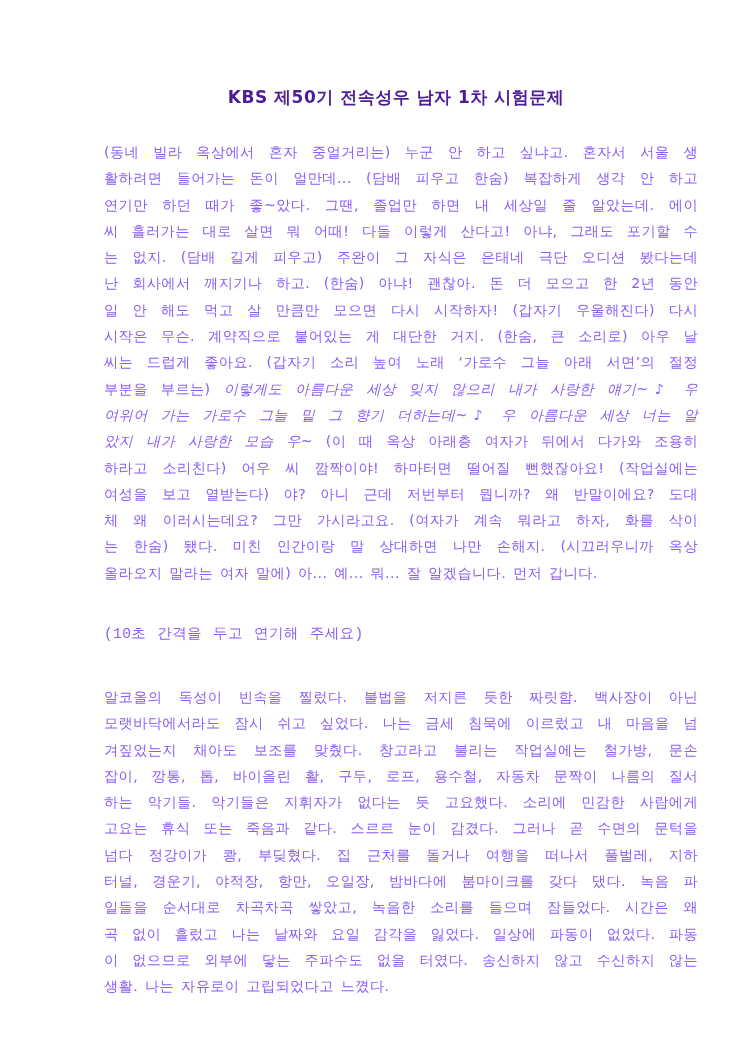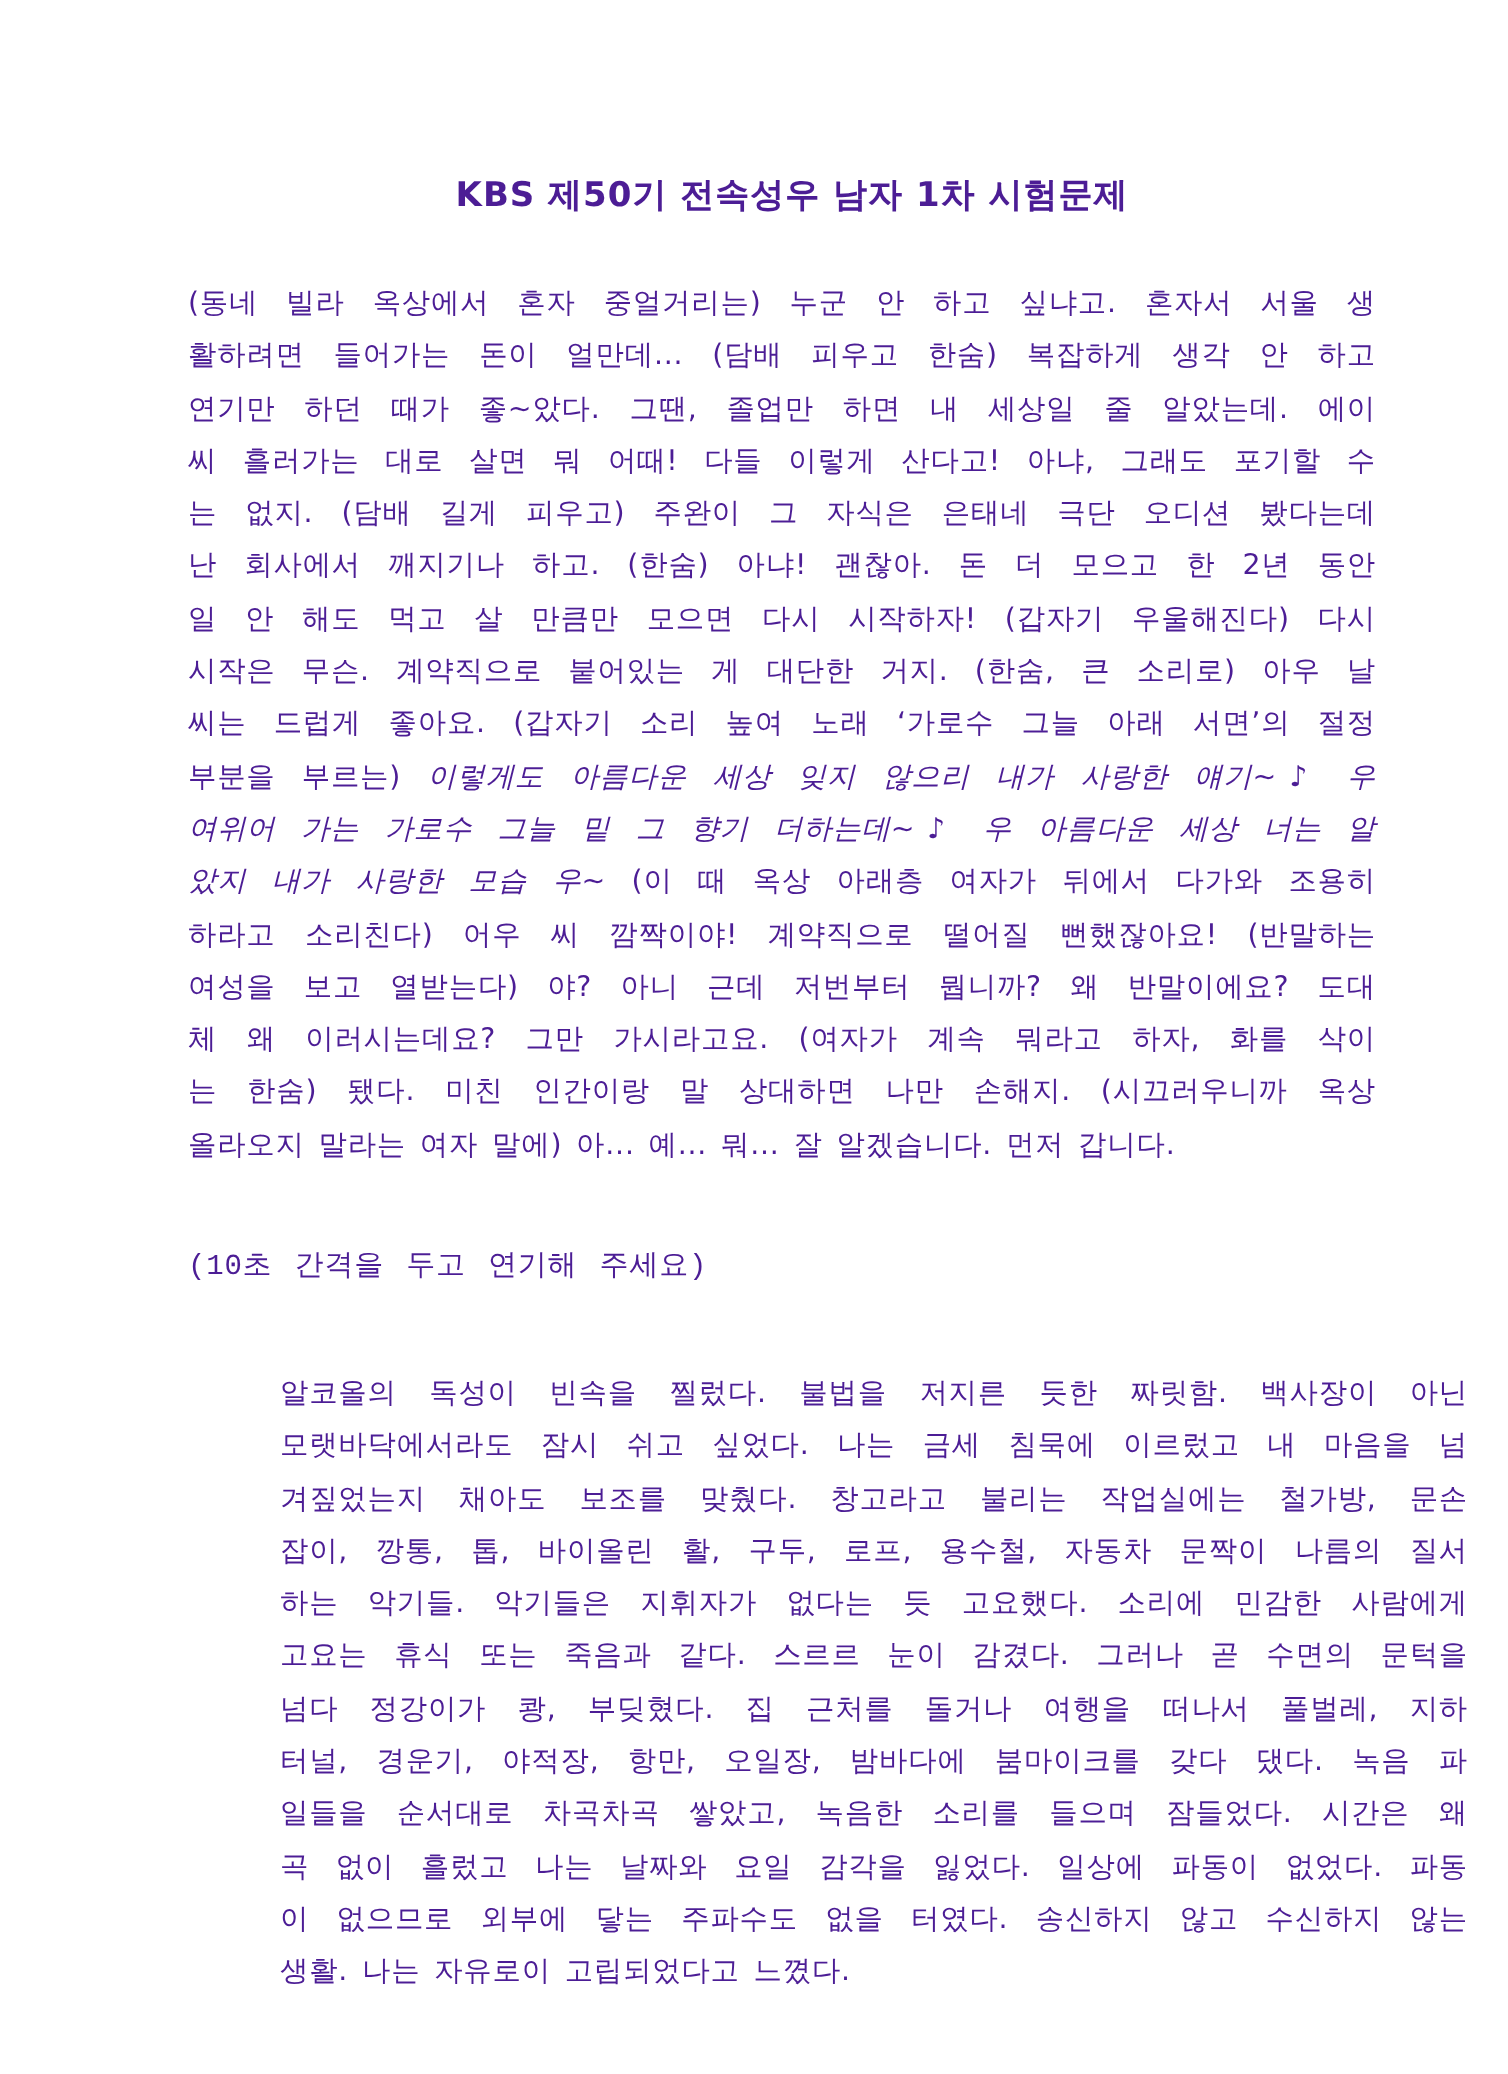--- a/index.html
+++ b/index.html
@@ -4,28 +4,28 @@
 <style>
   html, body { margin:0; padding:0; background:#ffffff; }
   body { width:754px; height:1037px; overflow:hidden; position:relative; }
   .page { position:absolute; left:92px; top:0; width:594px; }
   .title {
     position:absolute; top:86px; left:0; width:594px; text-align:center;
     font-family:"DejaVu Sans", sans-serif; font-weight:bold; font-size:17px;
     color:#4c1d95; letter-spacing:0.5px; padding-left:14px; box-sizing:border-box;
   }
   .para {
-    position:absolute; left:2px; width:594px;
-    font-family:"DejaVu Sans", sans-serif; font-size:14.2px; color:#4c1d95;
+    position:absolute; left:12px; width:594px;
+    font-family:"DejaVu Sans", sans-serif; font-size:14.2px; color:#8b5cf6;
     line-height:26.3px; text-align:justify; text-align-last:left;
     letter-spacing:0.4px; word-spacing:2px;
   }
   .p1 { top:139px; }
   .p2 { top:621px; font-family:Liberation Mono, monospace; font-size:14.5px; }
-  .p3 { top:684px;margin-left:46px; }
+  .p3 { top:684px; }
   .song { font-style:italic; }
   .line { display:block; text-align:justify; text-align-last:justify; }
   .line.last { text-align-last:left; }
 </style>
 </head>
 <body>
 
 <div class="page">
   <div class="title">KBS 제50기 전속성우 남자 1차 시험문제</div>
 
@@ -35,21 +35,21 @@
     <span class="line">연기만 하던 때가 좋~았다. 그땐, 졸업만 하면 내 세상일 줄 알았는데. 에이</span>
     <span class="line">씨 흘러가는 대로 살면 뭐 어때! 다들 이렇게 산다고! 아냐, 그래도 포기할 수</span>
     <span class="line">는 없지. (담배 길게 피우고) 주완이 그 자식은 은태네 극단 오디션 봤다는데</span>
     <span class="line">난 회사에서 깨지기나 하고. (한숨) 아냐! 괜찮아. 돈 더 모으고 한 2년 동안</span>
     <span class="line">일 안 해도 먹고 살 만큼만 모으면 다시 시작하자! (갑자기 우울해진다) 다시</span>
     <span class="line">시작은 무슨. 계약직으로 붙어있는 게 대단한 거지. (한숨, 큰 소리로) 아우 날</span>
     <span class="line">씨는 드럽게 좋아요. (갑자기 소리 높여 노래 ‘가로수 그늘 아래 서면’의 절정</span>
     <span class="line"><span>부분을 부르는) </span><span class="song">이렇게도 아름다운 세상 잊지 않으리 내가 사랑한 얘기~♪ 우</span></span>
     <span class="line song">여위어 가는 가로수 그늘 밑 그 향기 더하는데~♪ 우 아름다운 세상 너는 알</span>
     <span class="line"><span class="song">았지 내가 사랑한 모습 우~</span><span> (이 때 옥상 아래층 여자가 뒤에서 다가와 조용히</span></span>
-    <span class="line">하라고 소리친다) 어우 씨 깜짝이야! 계약직으로 떨어질 뻔했잖아요! (반말하는</span>
+    <span class="line">하라고 소리친다) 어우 씨 깜짝이야! 하마터면 떨어질 뻔했잖아요! (작업실에는</span>
     <span class="line">여성을 보고 열받는다) 야? 아니 근데 저번부터 뭡니까? 왜 반말이에요? 도대</span>
     <span class="line">체 왜 이러시는데요? 그만 가시라고요. (여자가 계속 뭐라고 하자, 화를 삭이</span>
     <span class="line">는 한숨) 됐다. 미친 인간이랑 말 상대하면 나만 손해지. (시끄러우니까 옥상</span>
     <span class="line last">올라오지 말라는 여자 말에) 아... 예... 뭐... 잘 알겠습니다. 먼저 갑니다.</span>
   </div>
 
   <div class="para p2">(10초 간격을 두고 연기해 주세요)</div>
 
   <div class="para p3">
     <span class="line">알코올의 독성이 빈속을 찔렀다. 불법을 저지른 듯한 짜릿함. 백사장이 아닌</span>

